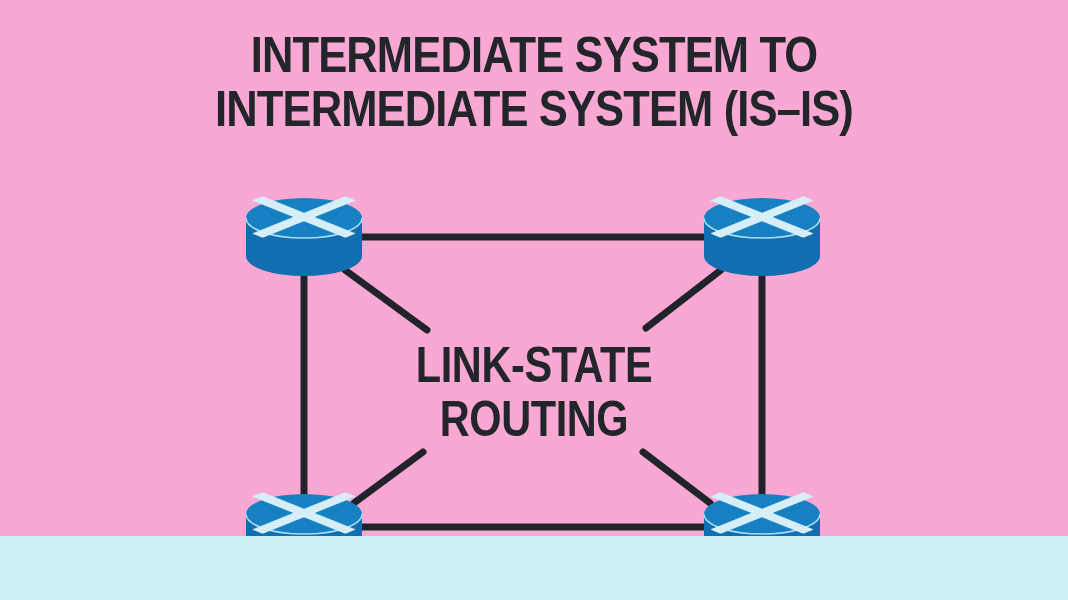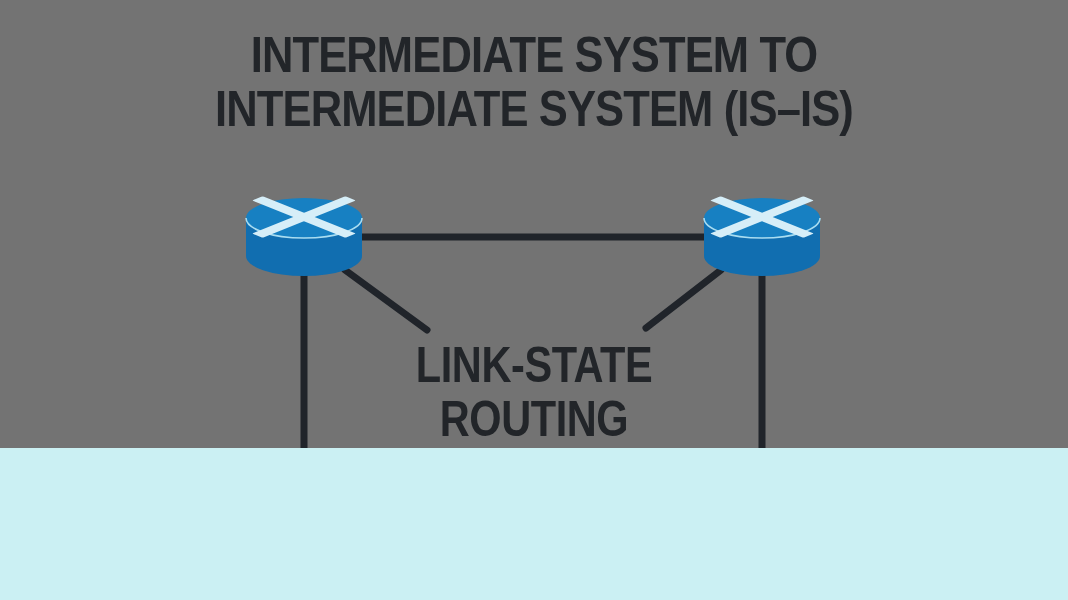--- a/index.html
+++ b/index.html
@@ -3,22 +3,22 @@
 <meta charset="utf-8">
 <style>
   html, body {
     margin: 0;
     padding: 0;
     background: #cbf0f3;
   }
   .canvas {
     position: relative;
     width: 1068px;
-    height: 448px;
-    background: #737373;
+    height: 536px;
+    background: #f9a8d4;
     overflow: hidden;
     font-family: "Liberation Sans", sans-serif;
   }
   .title {
     position: absolute;
     top: 28px;
     left: 0;
     right: 0;
     margin: 0;
     text-align: center;

